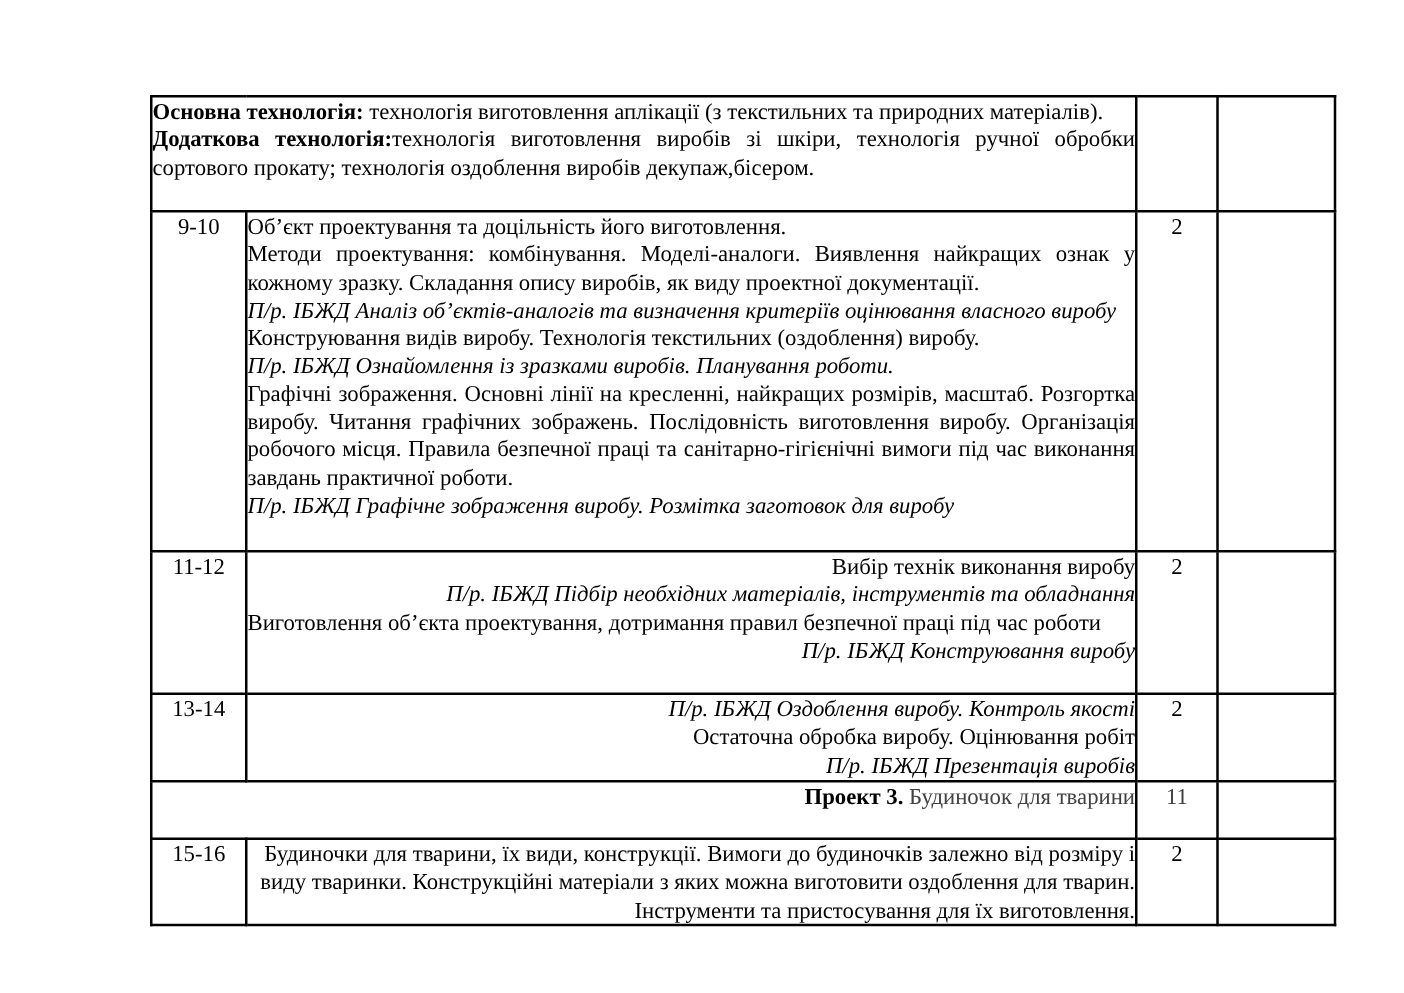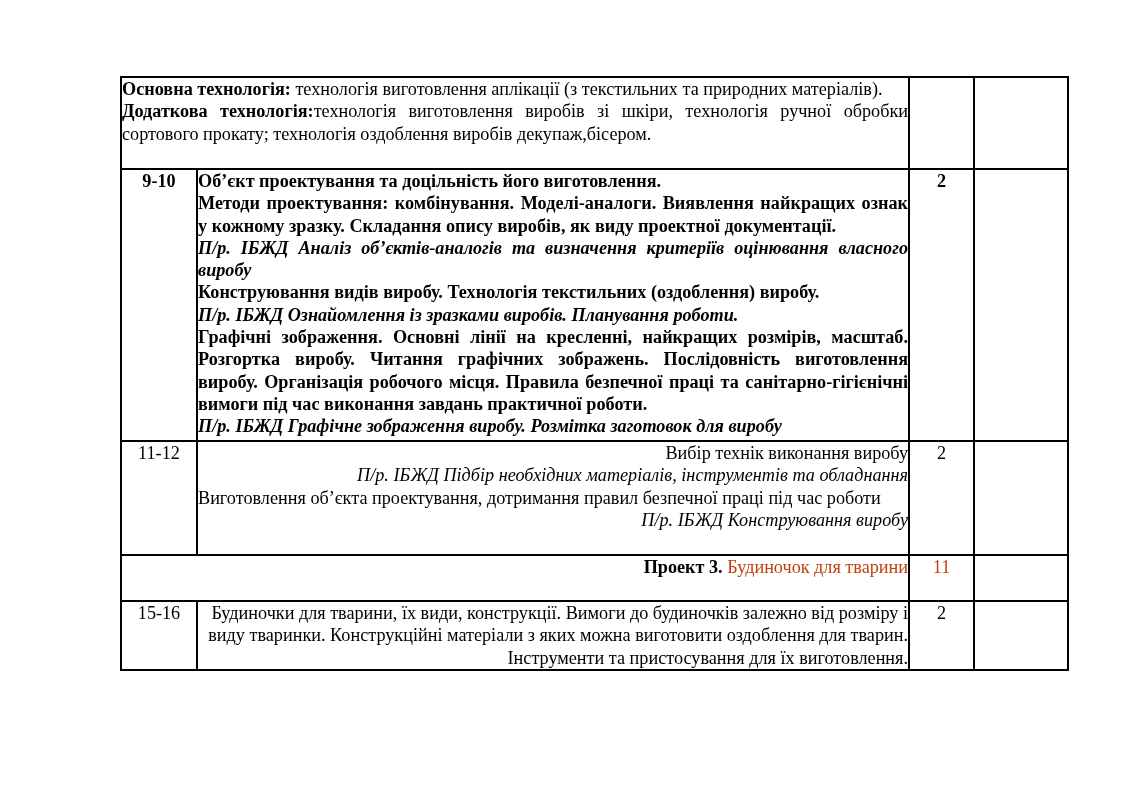--- a/index.html
+++ b/index.html
@@ -31,24 +31,24 @@
     overflow: hidden;
   }
   td.content { padding: 0 4px 1px 7px; }
   td.lessons { text-align: center; }
   td.hours   { text-align: center; }
   td.notes   { }
   p { margin: 0; text-align: justify; }
   p.noj { text-align: right; }
   .it { font-style: italic; }
   .b  { font-weight: bold; }
-  .red { color: #c2410c; }
+  .red { color: #404040; }
   
   tr.r-tech  td { height: 90px; }
-  tr.r-910   td { height: 270px; font-weight: bold; }
+  tr.r-910   td { height: 270px; }
   tr.r-1112  td { height: 112px; }
   tr.r-1314  td { height: 68px; }
   tr.r-proj  td { height: 44px; }
   tr.r-1516  td { height: 67px; margin-left: 34px; }
 </style>
 </head>
 <body>
 
 <div class="sheet">
   <table class="doc">
@@ -89,20 +89,30 @@
       <td class="content">
         <p class="noj">Вибір технік виконання виробу</p>
         <p class="it noj">П/р. ІБЖД Підбір необхідних матеріалів, інструментів та обладнання</p>
         <p>Виготовлення об’єкта проектування, дотримання правил безпечної праці під час роботи</p>
         <p class="it noj">П/р. ІБЖД Конструювання виробу</p>
       </td>
       <td class="hours">2</td>
       <td class="notes"></td>
     </tr>
 
+    <tr class="r-1314">
+      <td class="lessons">13-14</td>
+      <td class="content">
+        <p class="it noj">П/р. ІБЖД Оздоблення виробу. Контроль якості</p>
+        <p class="noj">Остаточна обробка виробу. Оцінювання робіт</p>
+        <p class="it noj">П/р. ІБЖД Презентація виробів</p>
+      </td>
+      <td class="hours">2</td>
+      <td class="notes"></td>
+    </tr>
 
     <tr class="r-proj">
       <td colspan="2" class="content">
         <p class="noj"><span class="b">Проект 3.</span><span class="red"> Будиночок для тварини</span></p>
       </td>
       <td class="hours red">11</td>
       <td class="notes"></td>
     </tr>
 
     <tr class="r-1516">

